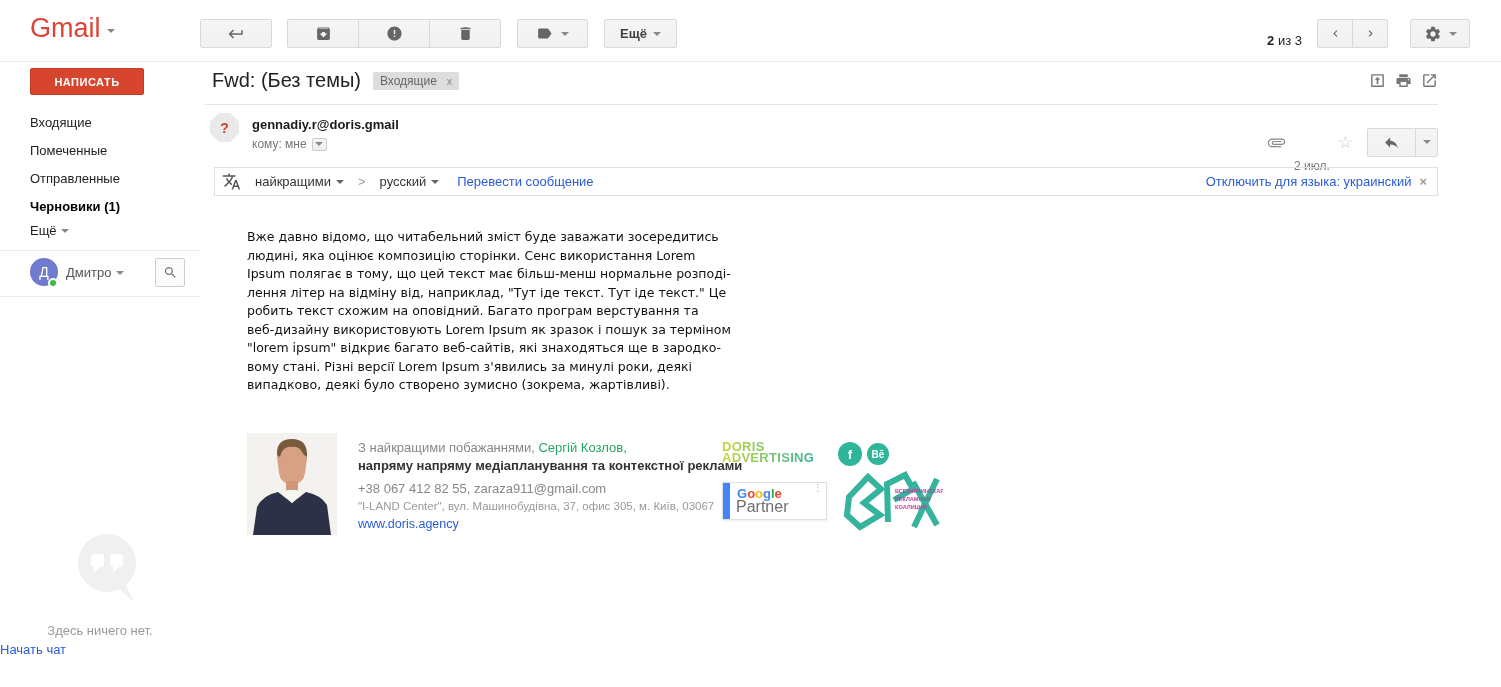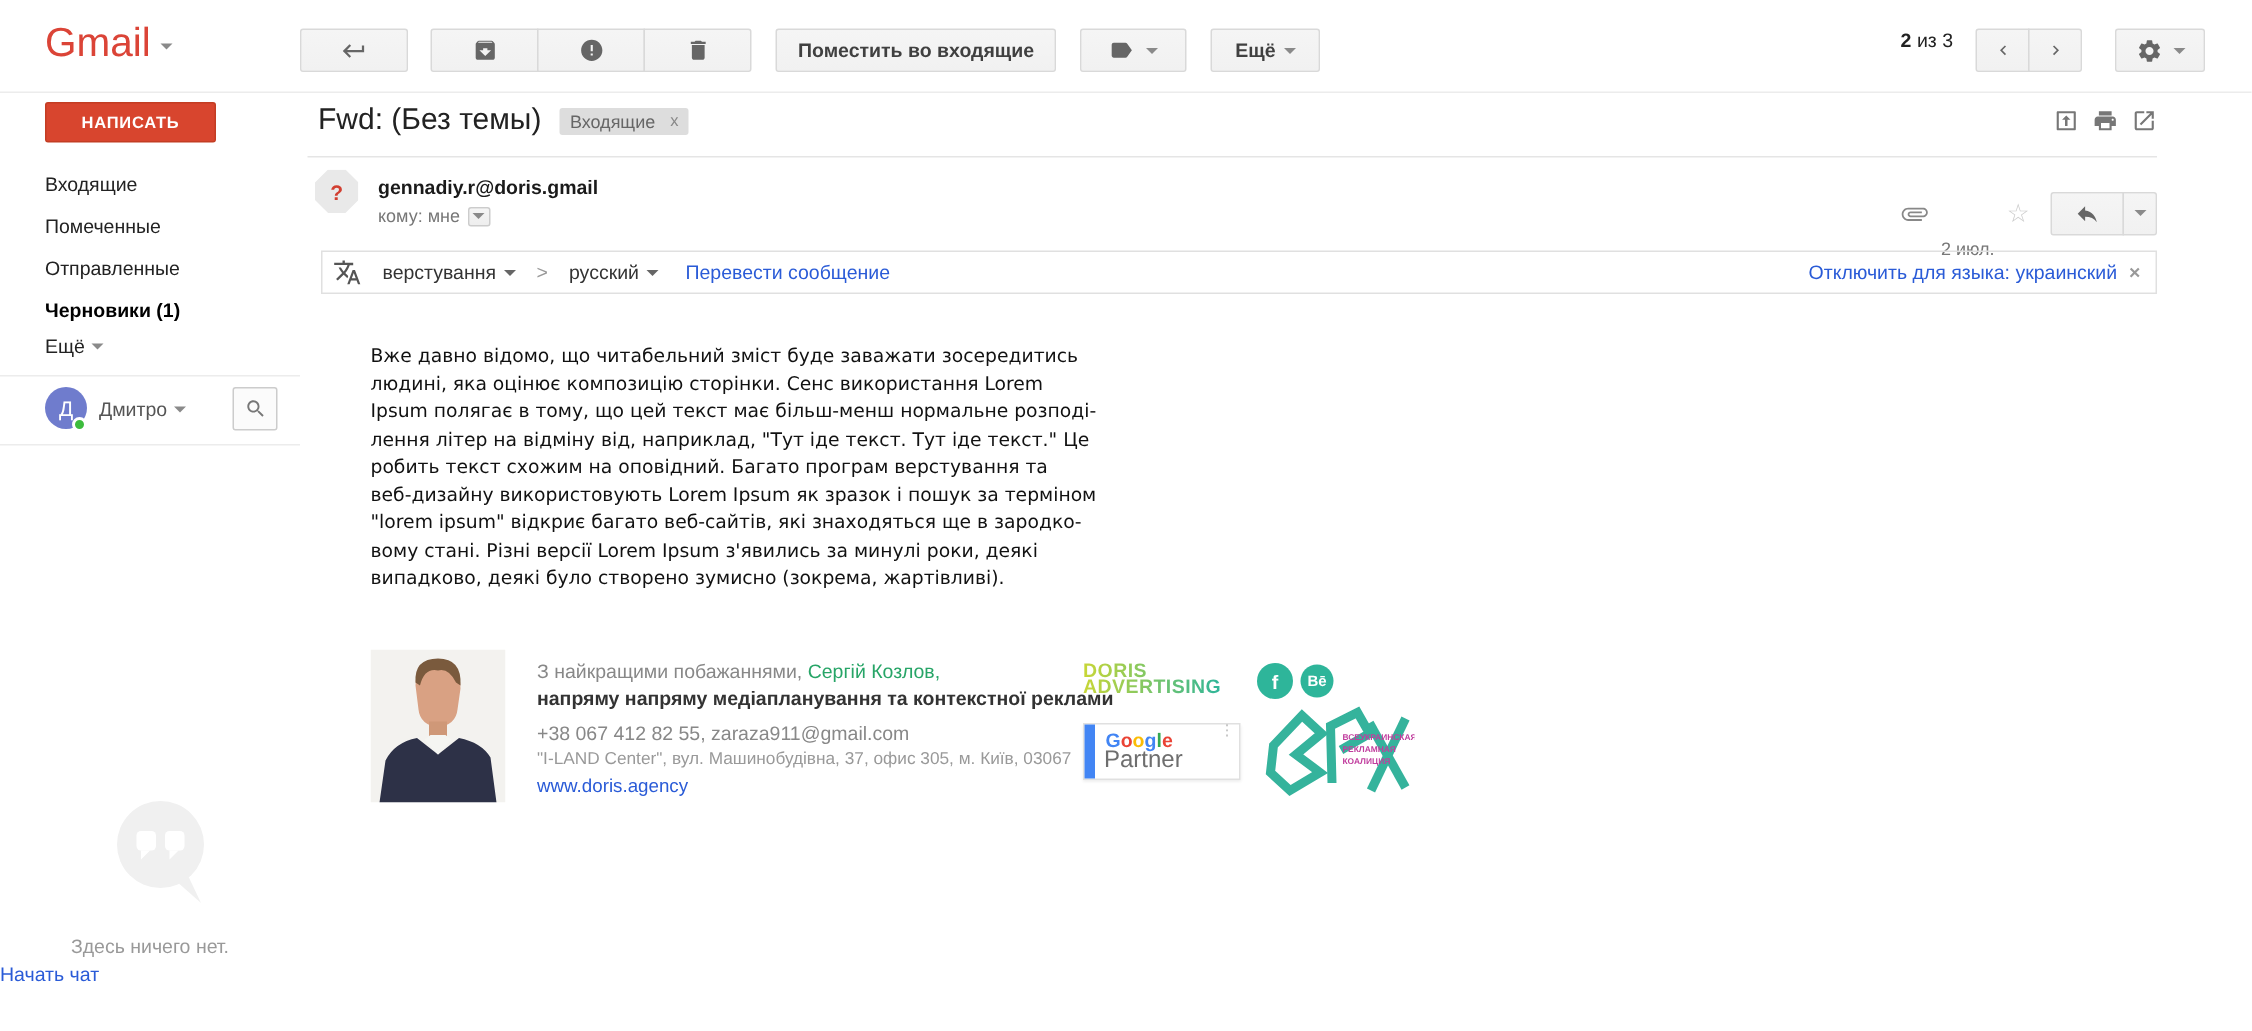--- a/index.html
+++ b/index.html
@@ -15,21 +15,21 @@
     border-right:4px solid transparent; border-top:4px solid #8a8a8a; }
   .btn { height:29px; background:linear-gradient(#f5f5f5,#f1f1f1); border:1px solid #d9d9d9;
     border-radius:2px; display:inline-flex; align-items:center; justify-content:center;
     cursor:pointer; color:#404040; font-size:13px; font-weight:bold; }
   .btn svg { fill:#666; }
   .btn-group { display:inline-flex; }
   .btn-group .btn { border-radius:0; margin-left:-1px; }
   .btn-group .btn:first-child { border-radius:2px 0 0 2px; margin-left:0; }
   .btn-group .btn:last-child { border-radius:0 2px 2px 0; }
   #toolbar { position:absolute; left:200px; top:19px; display:flex; align-items:center; }
-  #topbar-right { position:absolute; right:31px; top:19px; display:flex; align-items:flex-start; }
+  #topbar-right { position:absolute; right:31px; top:19px; display:flex; align-items:flex-end; }
   #pager { font-size:13px; color:#222; margin-right:15px; }
   #pager b { font-weight:bold; }
 
   
   #sidebar { position:absolute; left:0; top:62px; width:200px; bottom:0; background:#fff; }
   #compose-btn { position:absolute; left:30px; top:6px; width:114px; height:27px;
     background:#d8452e; border:1px solid #c33d23; border-radius:2px; color:#fff;
     font-size:11px; font-weight:bold; letter-spacing:.5px; display:flex; align-items:center;
     justify-content:center; cursor:pointer; }
   .nav-item { position:absolute; left:30px; font-size:13px; color:#222; cursor:pointer; }
@@ -146,23 +146,20 @@
         <svg width="17" height="17" viewBox="0 0 24 24">
           <path d="M12 2C6.48 2 2 6.48 2 12s4.48 10 10 10 10-4.48 10-10S17.52 2 12 2zm1 15h-2v-2h2v2zm0-4h-2V7h2v6z"></path>
           </svg>
       </div>
       <div class="btn" style="width:72px">
         <svg width="17" height="17" viewBox="0 0 24 24">
           <path d="M6 19c0 1.1.9 2 2 2h8c1.1 0 2-.9 2-2V7H6v12zM19 4h-3.5l-1-1h-5l-1 1H5v2h14V4z"></path>
           </svg>
       </div>
     </div>
-    <div class="btn" style="margin-left:16px; padding:0 14px">
-        <span>Поместить во входящие</span>
-      </div>
     <div class="btn" style="margin-left:16px; width:71px; gap:8px">
       <svg width="17" height="17" viewBox="0 0 24 24">
         <path d="M17.63 5.84C17.27 5.33 16.67 5 16 5L5 5.01C3.9 5.01 3 5.9 3 7v10c0 1.1.9 1.99 2 1.99L16 19c.67 0 1.27-.33 1.63-.84L22 12l-4.37-6.16z"></path>
         </svg>
       <span class="caret"></span>
     </div>
     <div class="btn" style="margin-left:16px; width:73px; gap:6px">
       <span>Ещё</span>
       <span class="caret"></span>
     </div>
@@ -283,21 +280,21 @@
       </div>
     </div>
   </div>
 
   <div id="translate-bar">
     <span id="translate-icon">
       <svg width="19" height="19" viewBox="0 0 24 24">
         <path d="M12.87 15.07l-2.54-2.51.03-.03c1.74-1.94 2.98-4.17 3.71-6.53H17V4h-7V2H8v2H1v1.99h11.17C11.5 7.92 10.44 9.75 9 11.35 8.07 10.32 7.3 9.19 6.69 8h-2c.73 1.63 1.73 3.17 2.98 4.56l-5.09 5.02L4 19l5-5 3.11 3.11.76-2.04zM18.5 10h-2L12 22h2l1.12-3h4.75L21 22h2l-4.5-12zm-2.62 7l1.62-4.33L19.12 17h-3.24z"></path>
         </svg>
     </span>
-    <span class="tsel"><span>верстування</span><span class="caret"></span></span>
+    <span class="tsel"><span>найкращими</span><span class="caret"></span></span>
     <span class="tgt">&gt;</span>
     <span class="tsel"><span>русский</span><span class="caret"></span></span>
     <span class="link" id="translate-action">Перевести сообщение</span>
     <span id="translate-right">
       <span class="link">Отключить для языка: украинский</span>
       <span id="translate-close">×</span>
     </span>
   </div>
 
   <div id="body-text">Вже давно відомо, що читабельний зміст буде заважати зосередитись

